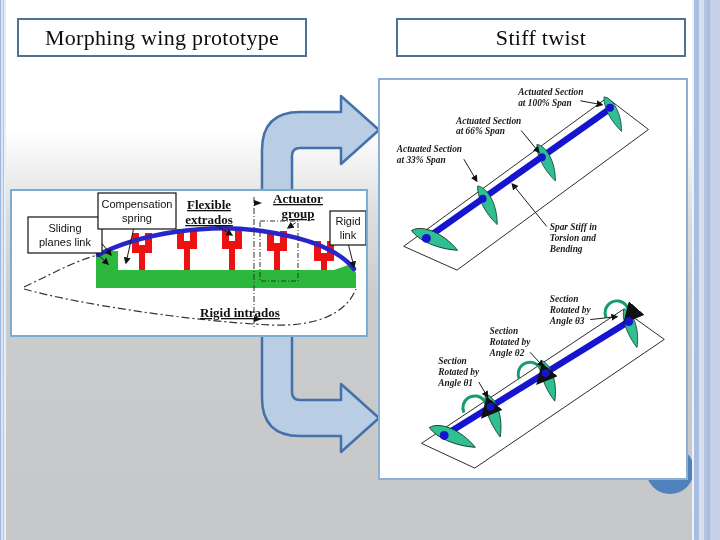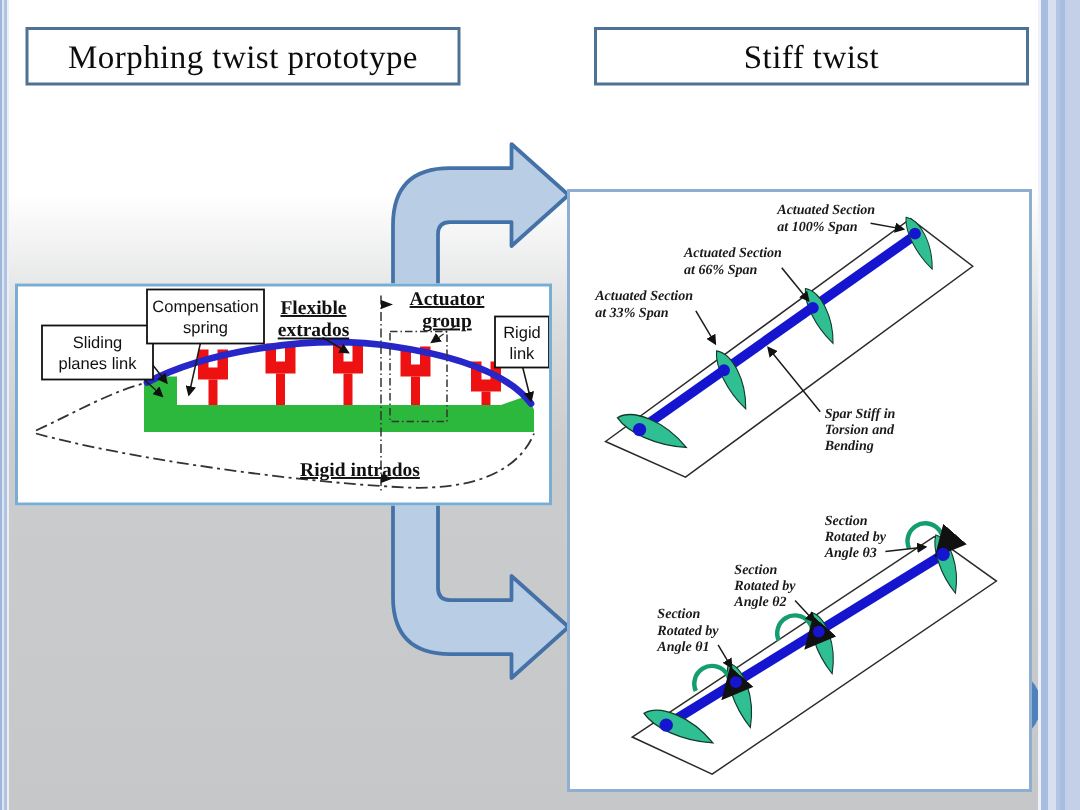--- a/index.html
+++ b/index.html
@@ -13,21 +13,21 @@
   .corner-circle{position:absolute;left:646px;top:446px;width:48px;height:48px;border-radius:50%;z-index:1;background:#4f81bd;}
   .title-box{position:absolute;top:18px;width:290px;height:39px;background:#fff;border:2px solid #4e7296;
     box-sizing:border-box;display:flex;align-items:center;justify-content:center;z-index:3;
     font-size:22px;color:#0d0d0d;letter-spacing:.3px;}
   .title-left{left:17px;}
   .title-right{left:396px;}
   .arrows{position:absolute;left:0;top:0;z-index:2;pointer-events:none;}
   .proto-box{position:absolute;left:10px;top:189px;width:358px;height:148px;background:#fff;
     border:2px solid #79aed2;box-sizing:border-box;z-index:3;}
   .twist-box{position:absolute;left:378px;top:78px;width:310px;height:402px;background:#fff;
-    border:2px solid #8fafd2;box-sizing:border-box;z-index:3;margin-top:48px;}
+    border:2px solid #8fafd2;box-sizing:border-box;z-index:3;}
   svg{display:block;}
   text.boxlbl{font-family:"Liberation Sans",sans-serif;font-size:11px;fill:#111;text-anchor:middle;}
   text.ulbl{font-family:"Liberation Serif",serif;font-size:13px;font-weight:bold;fill:#111;
     text-anchor:middle;text-decoration:underline;}
   text.wlbl{font-family:"Liberation Serif",serif;font-size:9.5px;font-style:italic;font-weight:bold;fill:#1a1a1a;}
   .thin{stroke:#2b2b2b;stroke-width:1;fill:none;}
   .leader{stroke:#1a1a1a;stroke-width:1;fill:none;}
 </style>
 </head>
 <body>
@@ -39,21 +39,21 @@
   <div class="corner-circle"></div>
 
   <svg class="arrows" width="720" height="540" viewBox="0 0 720 540">
     <g fill="#b9cde4" stroke="#4472a8" stroke-width="2.5" stroke-linejoin="round">
       <path d="M 262 215 L 262 150 Q 262 112 300 112 L 341 112 L 341 96 L 379 130 L 341 164 L 341 148 L 300 148 Q 292 148 292 156 L 292 215 Z"></path>
       <path d="M 262 333 L 262 398 Q 262 436 300 436 L 341 436 L 341 452 L 379 418 L 341 384 L 341 400 L 300 400 Q 292 400 292 392 L 292 333 Z"></path>
     </g>
   </svg>
 
   <div class="title-box title-left">
-    <span>Morphing twist prototype</span>
+    <span>Morphing wing prototype</span>
   </div>
   <div class="title-box title-right">
     <span>Stiff twist</span>
   </div>
 
   <div class="proto-box">
     <svg width="100%" height="100%" viewBox="0 0 354 144" preserveAspectRatio="none">
       <defs>
         <marker id="ah" viewBox="0 0 10 10" refX="8" refY="5" markerWidth="7" markerHeight="7" orient="auto-start-reverse">
           <path d="M0 0 L10 5 L0 10 Z" fill="#111"></path>

